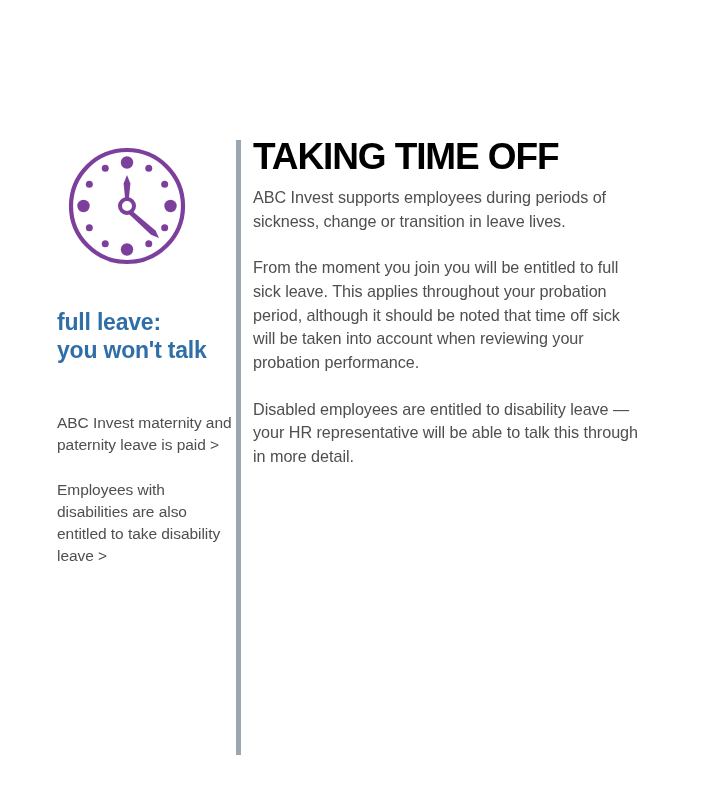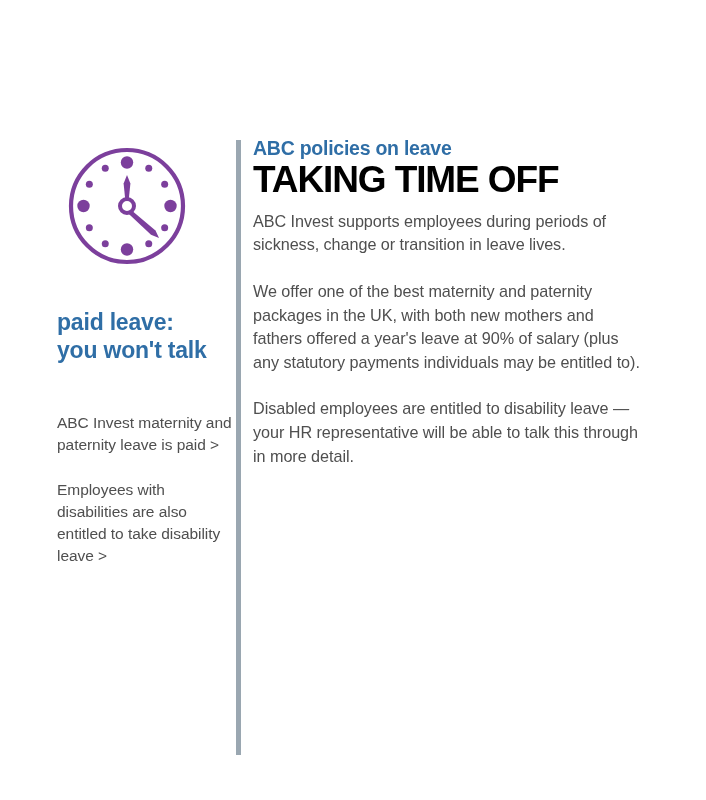--- a/index.html
+++ b/index.html
@@ -141,31 +141,30 @@
         <path d="M60 29 L63.4 37.5 L61.6 55 L58.4 55 L56.6 37.5 Z" fill="#7c3f9c"></path>
 
         <path d="M63.5 63.5 L88.5 84.5 L92 92 L84 88.8 L60.5 66.8 Z" fill="#7c3f9c"></path>
 
         <circle cx="60" cy="60" r="7" fill="#ffffff" stroke="#7c3f9c" stroke-width="4"></circle>
       </svg>
     </div>
   </div>
 
   <div class="left-heading">
-    <div>paid leave:</div>
+    <div>full leave:</div>
     <div>you won't talk</div>
   </div>
 
   <div class="left-links">
     <div class="left-link">ABC Invest maternity and paternity leave is paid &gt;</div>
     <div class="left-link">Employees with disabilities are also entitled to take disability leave &gt;</div>
   </div>
 
   <div class="right-col">
-    <div class="eyebrow">ABC policies on leave</div>
     <h1 class="headline">TAKING TIME OFF</h1>
 
     <p class="body-para">ABC Invest supports employees during periods of sickness, change or transition in leave lives.</p>
-    <p class="body-para">We offer one of the best maternity and paternity packages in the UK, with both new mothers and fathers offered a year's leave at 90% of salary (plus any statutory payments individuals may be entitled to).</p>
+    <p class="body-para">From the moment you join you will be entitled to full sick leave. This applies throughout your probation period, although it should be noted that time off sick will be taken into account when reviewing your probation performance.</p>
     <p class="body-para">Disabled employees are entitled to disability leave — your HR representative will be able to talk this through in more detail.</p>
   </div>
 
 </div>
 
 </body></html>

